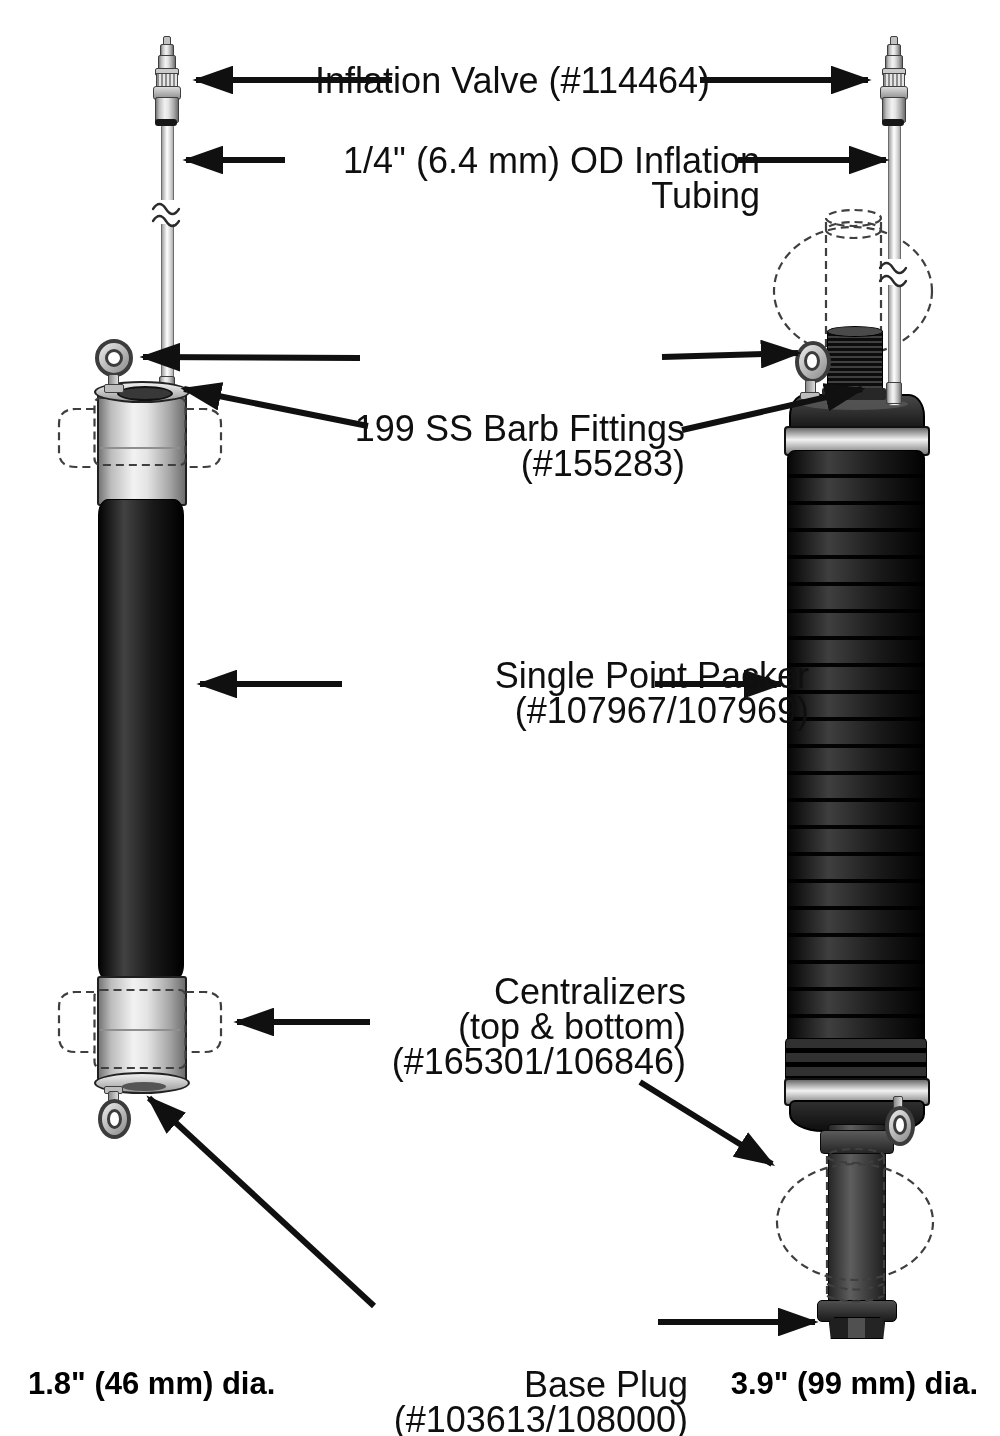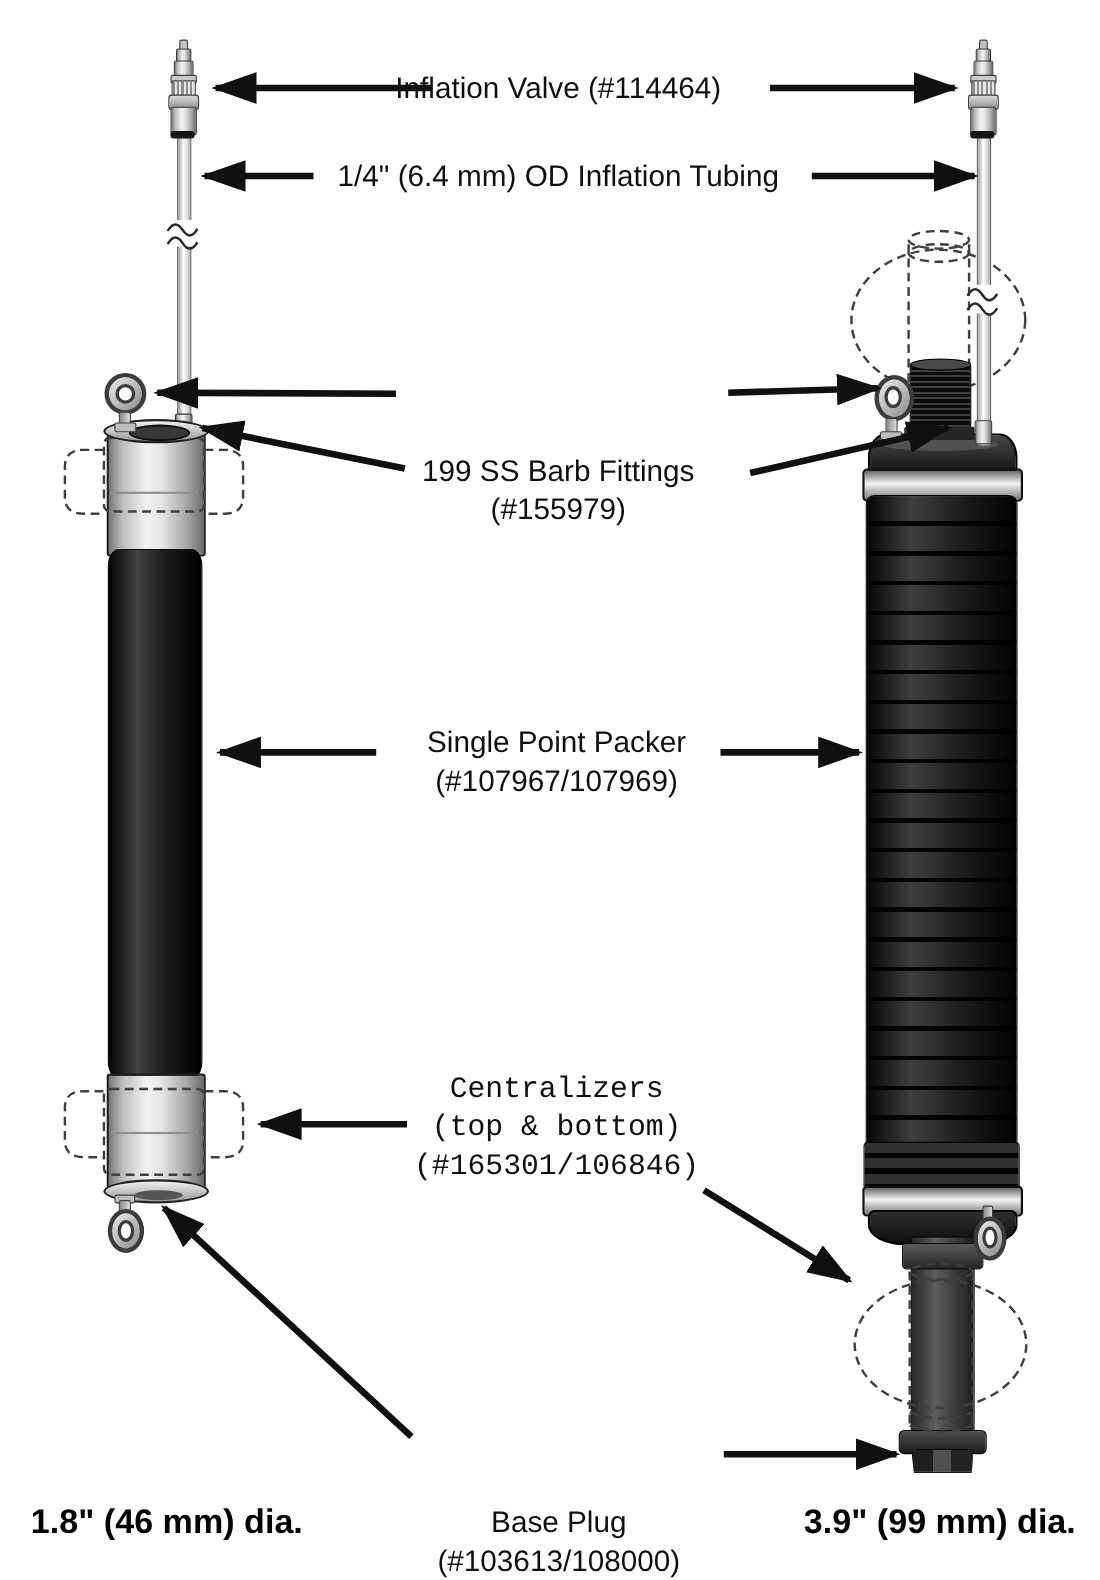--- a/index.html
+++ b/index.html
@@ -18,21 +18,21 @@
   .rubberRibbed{background:
       repeating-linear-gradient(180deg, rgba(0,0,0,0) 0 23px, rgba(0,0,0,0.95) 23px 27px),
       linear-gradient(90deg,#060606,#3f3f3f 30%,#191919 68%,#020202);
       border:1px solid #000;border-radius:8px;}
   .ringOuter{background:linear-gradient(135deg,#ececec,#8b8b8b);border:4px solid #3c3c3c;border-radius:50%;}
   .ringHole{background:#fff;border:3px solid #3c3c3c;border-radius:50%;}
   .knurl{background:repeating-linear-gradient(90deg,#8d8d8d 0 2px,#e5e5e5 2px 4px);border:1px solid #444;}
   .threads{background:repeating-linear-gradient(180deg,#404040 0 2px,#0c0c0c 2px 5px);border:1px solid #000;border-radius:3px;}
   .plate{border:2px solid #222;border-radius:50%;background:linear-gradient(180deg,#f0f0f0,#9a9a9a);}
   
-  .lbl{position:absolute;color:#0f0f0f;font-size:27px;line-height:35px;text-align:center;z-index:5;}
+  .lbl{position:absolute;color:#0f0f0f;font-size:36px;line-height:35px;text-align:right;z-index:5;}
   .dim{position:absolute;color:#000;font-size:31px;font-weight:bold;line-height:36px;z-index:5;}
 </style>
 </head>
 <body>
 
 <div id="canvas">
 
   <div>
 
     <div class="abs silverH steelEdge z1" style="left:97px;top:392px;width:86px;height:110px;"></div>
@@ -212,29 +212,29 @@
     <span>Inflation Valve (#114464)</span>
   </div>
 
   <div class="lbl" style="left:255px;top:143px;width:505px;">
     <span>1/4" (6.4 mm) OD Inflation Tubing</span>
   </div>
 
 
   <div class="lbl" style="left:330px;top:411px;width:355px;">
     <div>199 SS Barb Fittings</div>
-    <div>(#155979)</div>
+    <div>(#155283)</div>
   </div>
 
   <div class="lbl" style="left:203px;top:658px;width:606px;">
     <div>Single Point Packer</div>
     <div>(#107967/107969)</div>
   </div>
 
-  <div class="lbl" style="left:326px;top:974px;width:360px;font-family:Liberation Mono, monospace;">
+  <div class="lbl" style="left:326px;top:974px;width:360px;">
     <div>Centralizers</div>
     <div>(top &amp; bottom)</div>
     <div>(#165301/106846)</div>
   </div>
 
   <div class="lbl" style="left:328px;top:1328px;width:360px;margin-top:39px;">
     <div>Base Plug</div>
     <div>(#103613/108000)</div>
   </div>
 

